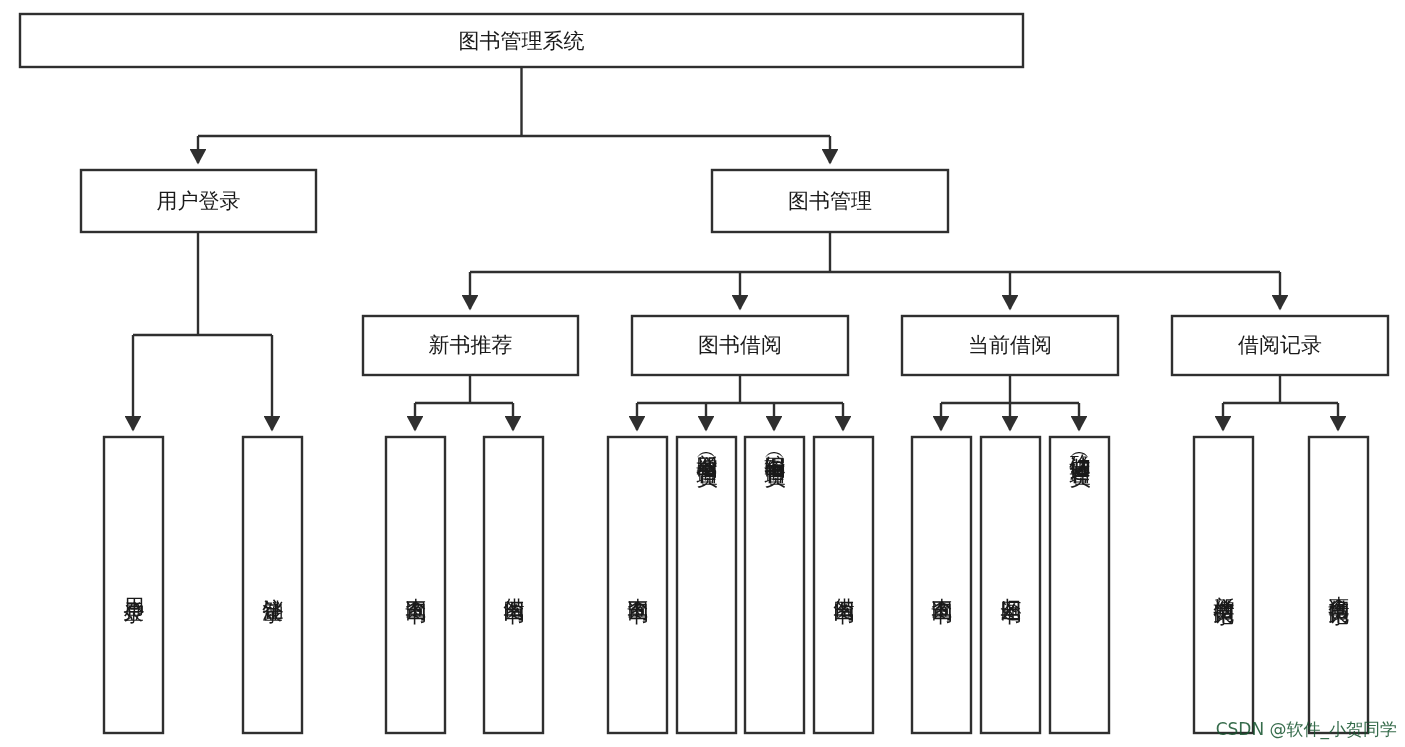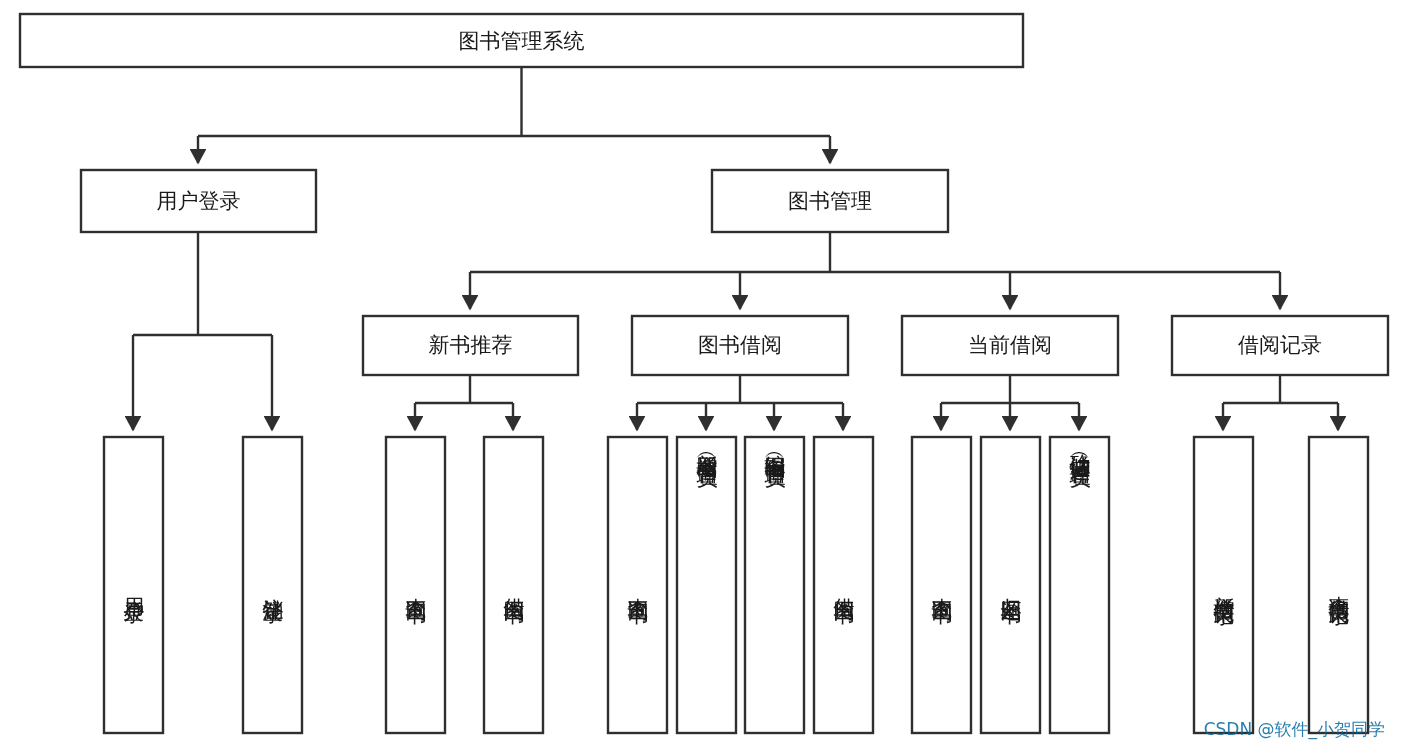--- a/index.html
+++ b/index.html
@@ -57,25 +57,25 @@
     text-orientation: upright;
     font-family: "DejaVu Sans", "Liberation Sans", sans-serif;
     font-size: 21px;
     line-height: 1.0;
     color: #1a1a1a;
     letter-spacing: 2px;
     white-space: nowrap;
   }
   .watermark {
     position: absolute;
-    right: 20px;
+    right: 8px;
     bottom: 6px;
     font-family: "DejaVu Sans", "Liberation Sans", sans-serif;
     font-size: 17px;
-    color: #0369a1;
+    color: #14532d;
     opacity: 0.85;
     white-space: nowrap;
     pointer-events: none;
   }
 </style>
 </head>
 <body>
 
 <div id="diagram-root">
 

